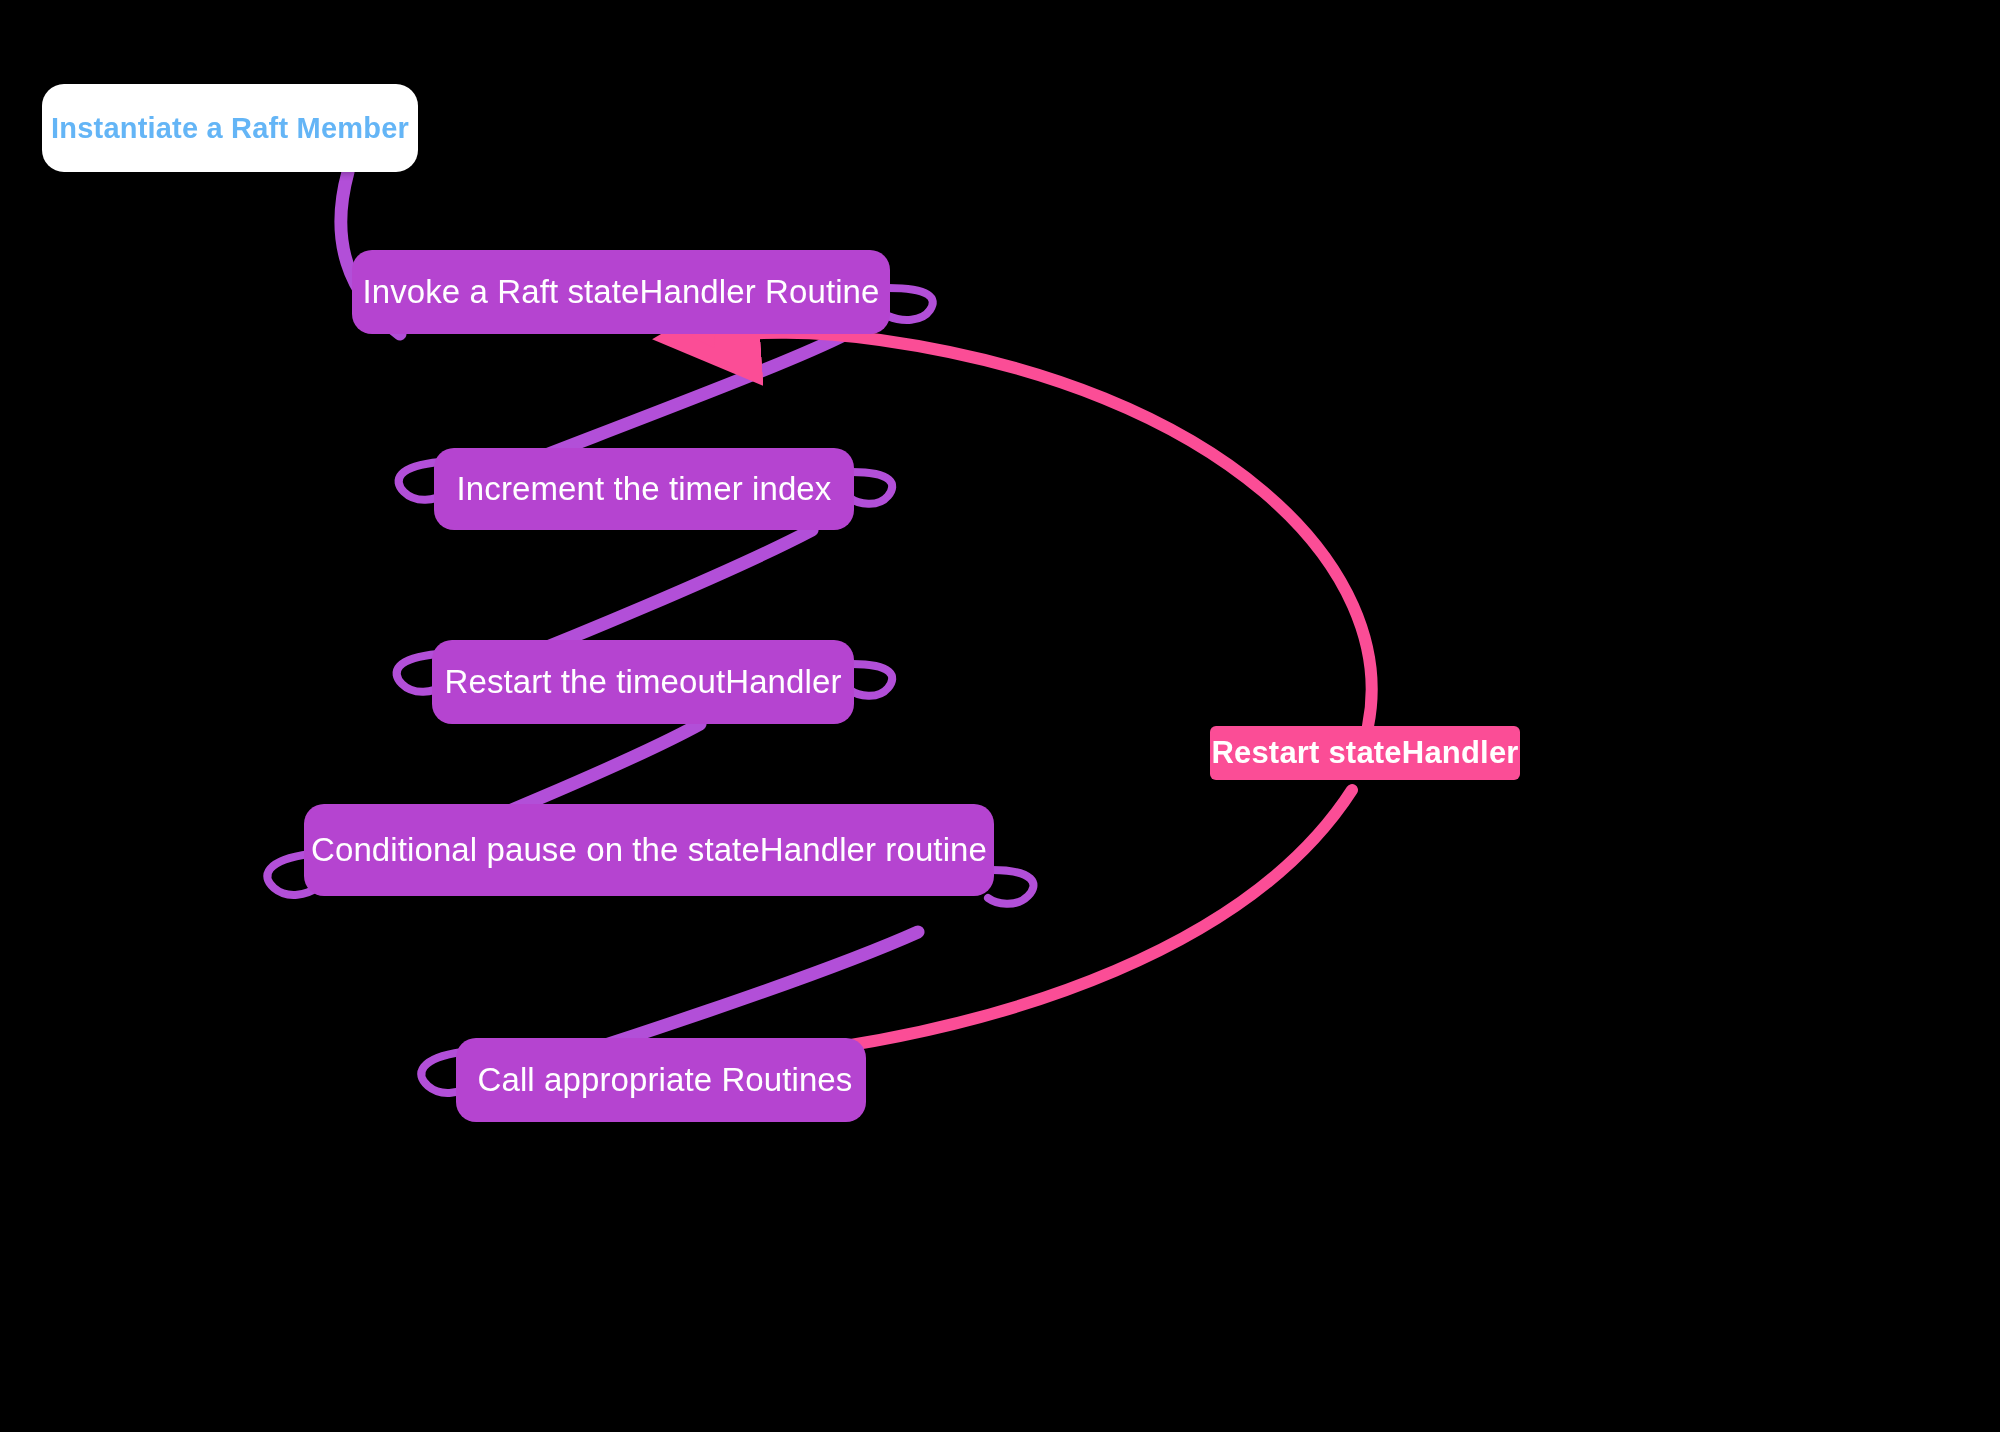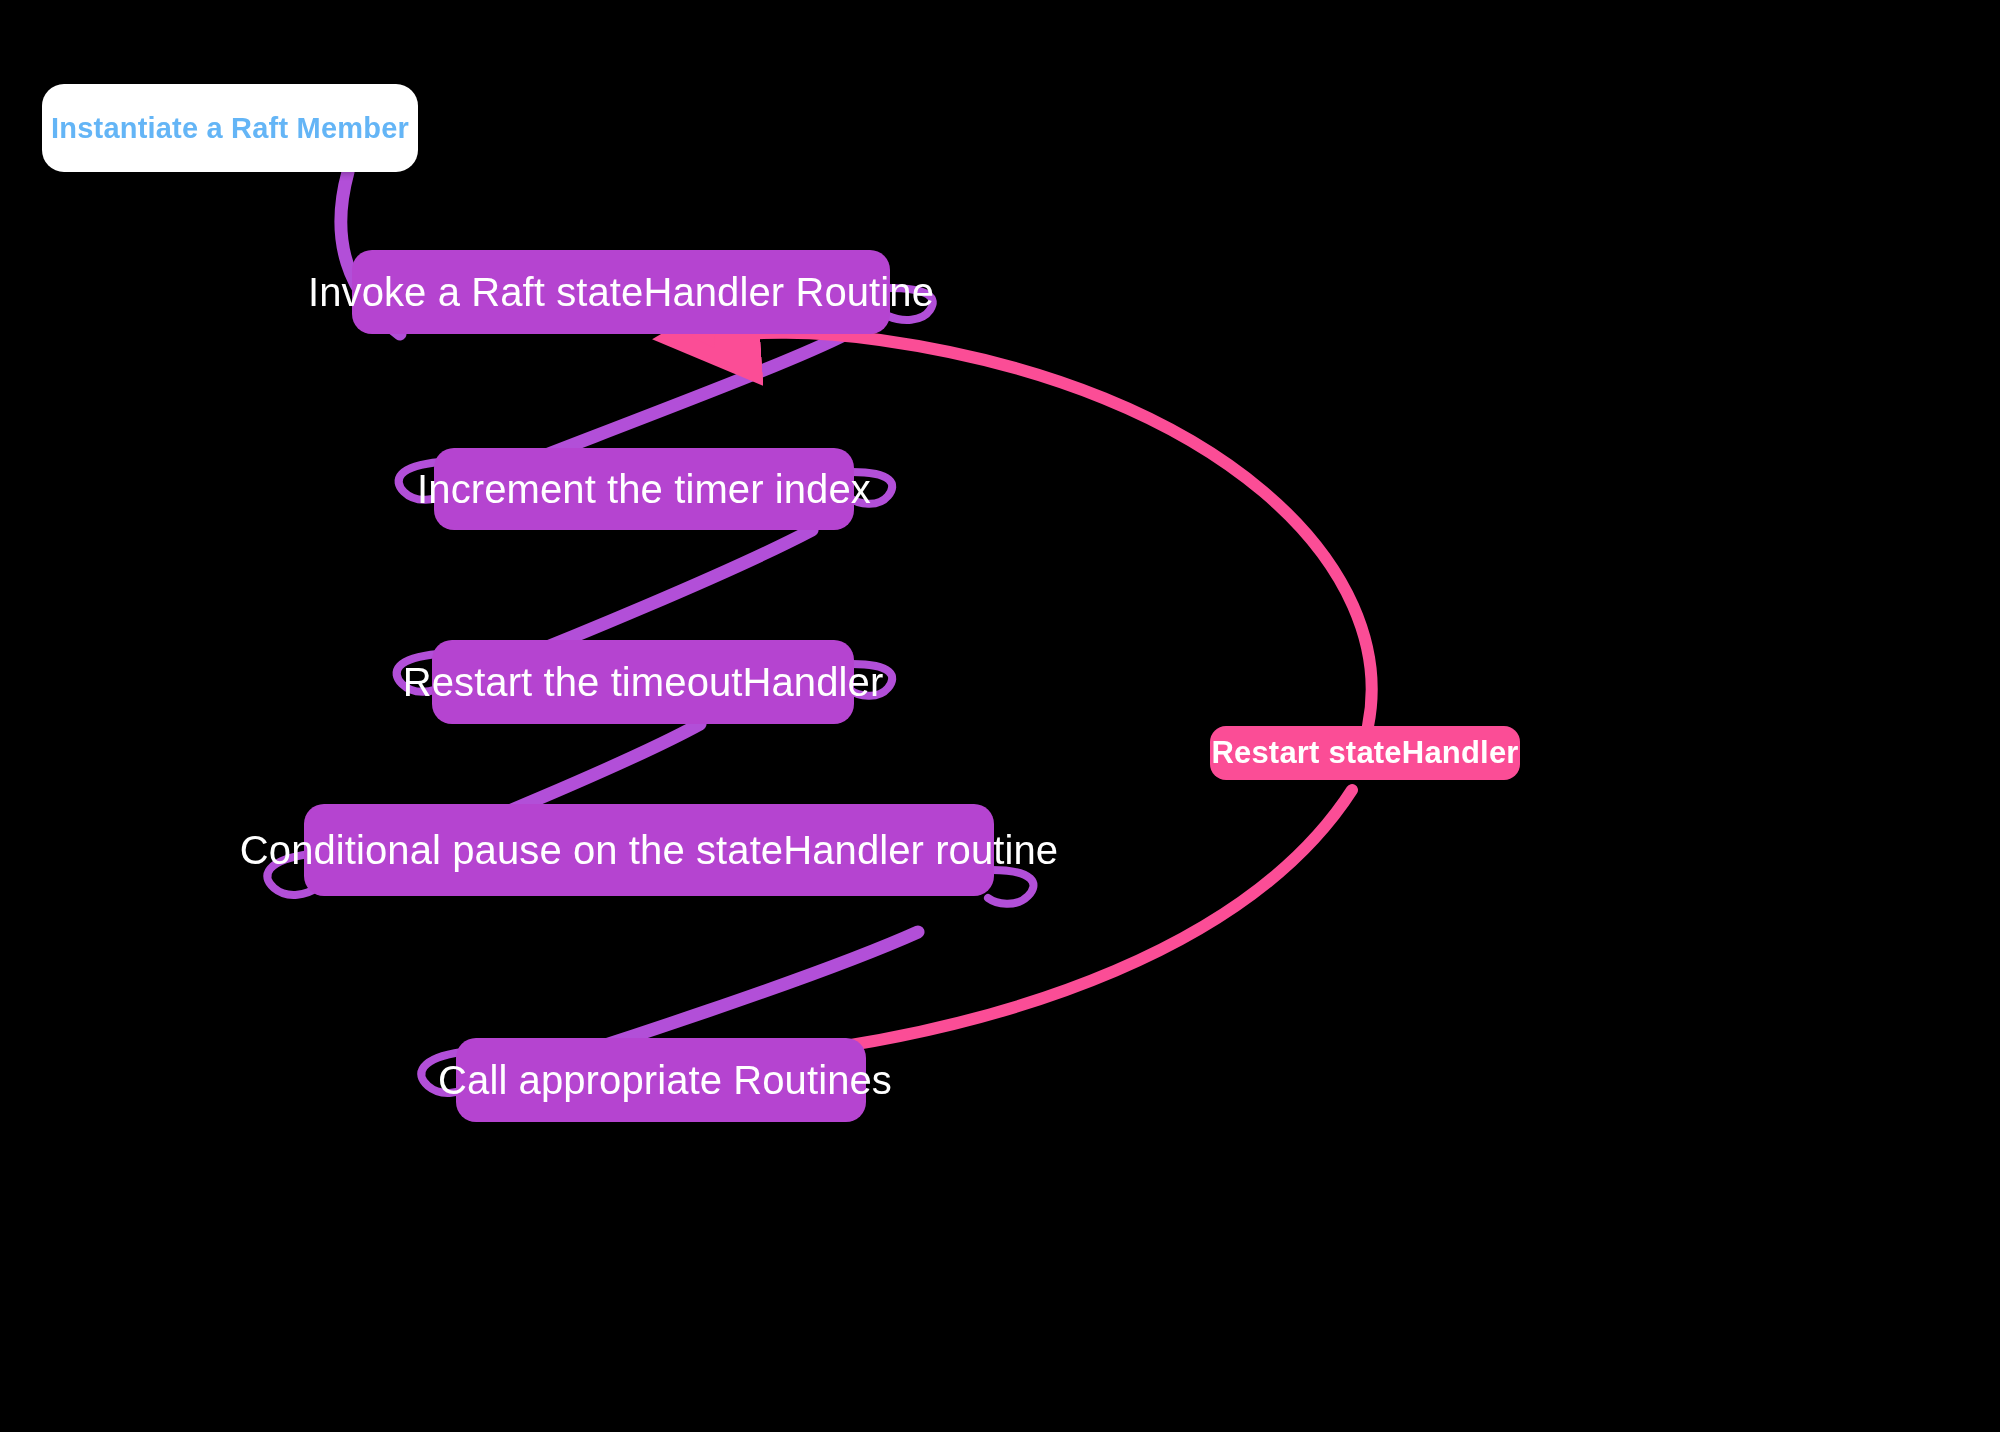--- a/index.html
+++ b/index.html
@@ -40,29 +40,29 @@
     font-weight: bold;
     border-radius: 22px;
     font-size: 29px;
     letter-spacing: 0.2px;
     box-shadow: 0 2px 6px rgba(0,0,0,0.25);
   }
   .node-step {
     background: #b544d0;
     color: #ffffff;
     border-radius: 20px;
-    font-size: 40px;
+    font-size: 33px;
     font-weight: 400;
     letter-spacing: 0.1px;
   }
   .node-accent {
     background: #fb4d96;
     color: #ffffff;
     font-weight: bold;
-    border-radius: 16px;
+    border-radius: 6px;
     font-size: 31px;
     letter-spacing: 0.2px;
   }
 </style>
 </head>
 <body>
 
 <div id="canvas">
 
   <svg id="edges" viewBox="0 0 2000 1432" preserveAspectRatio="none" xmlns="http://www.w3.org/2000/svg">

